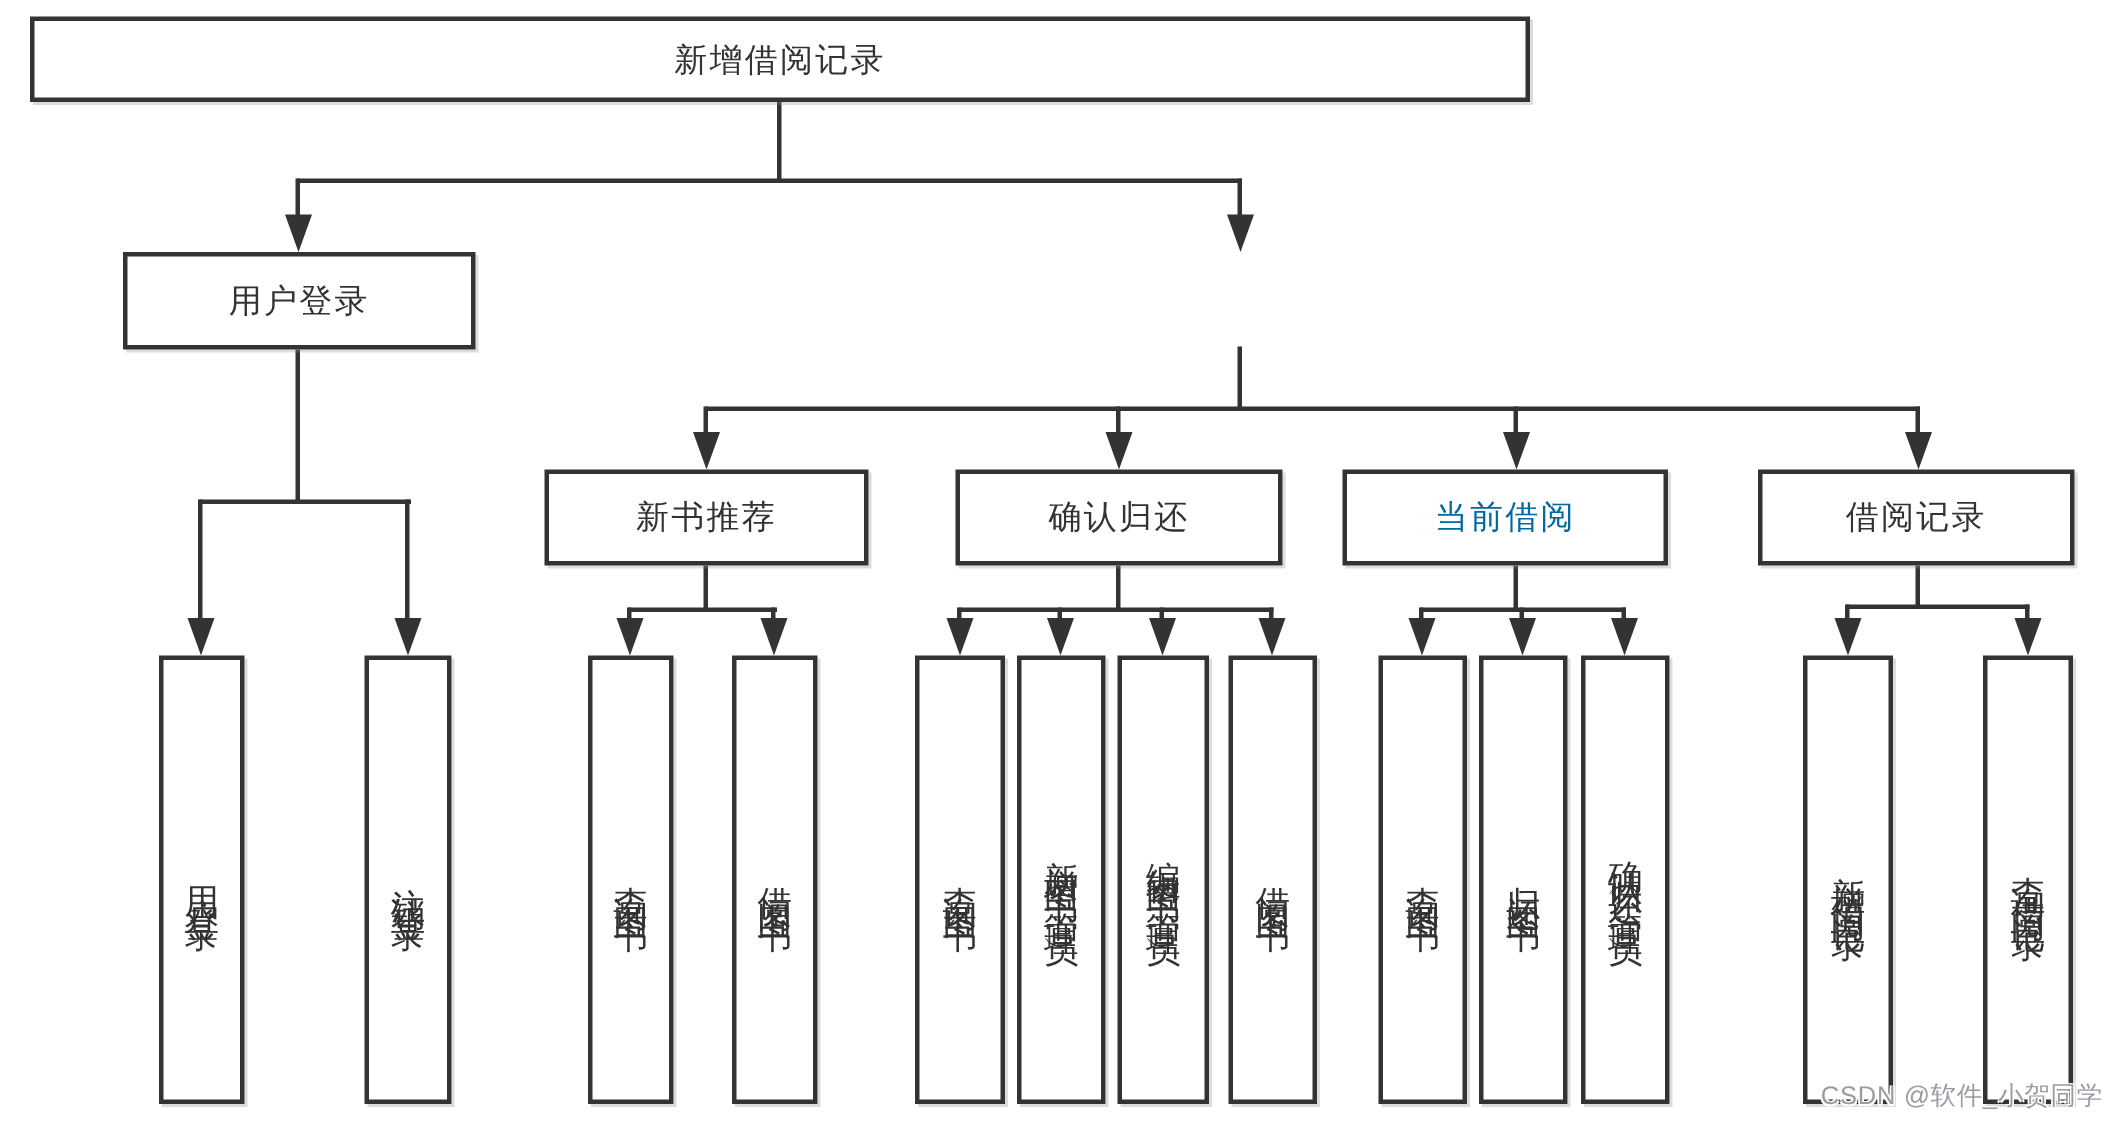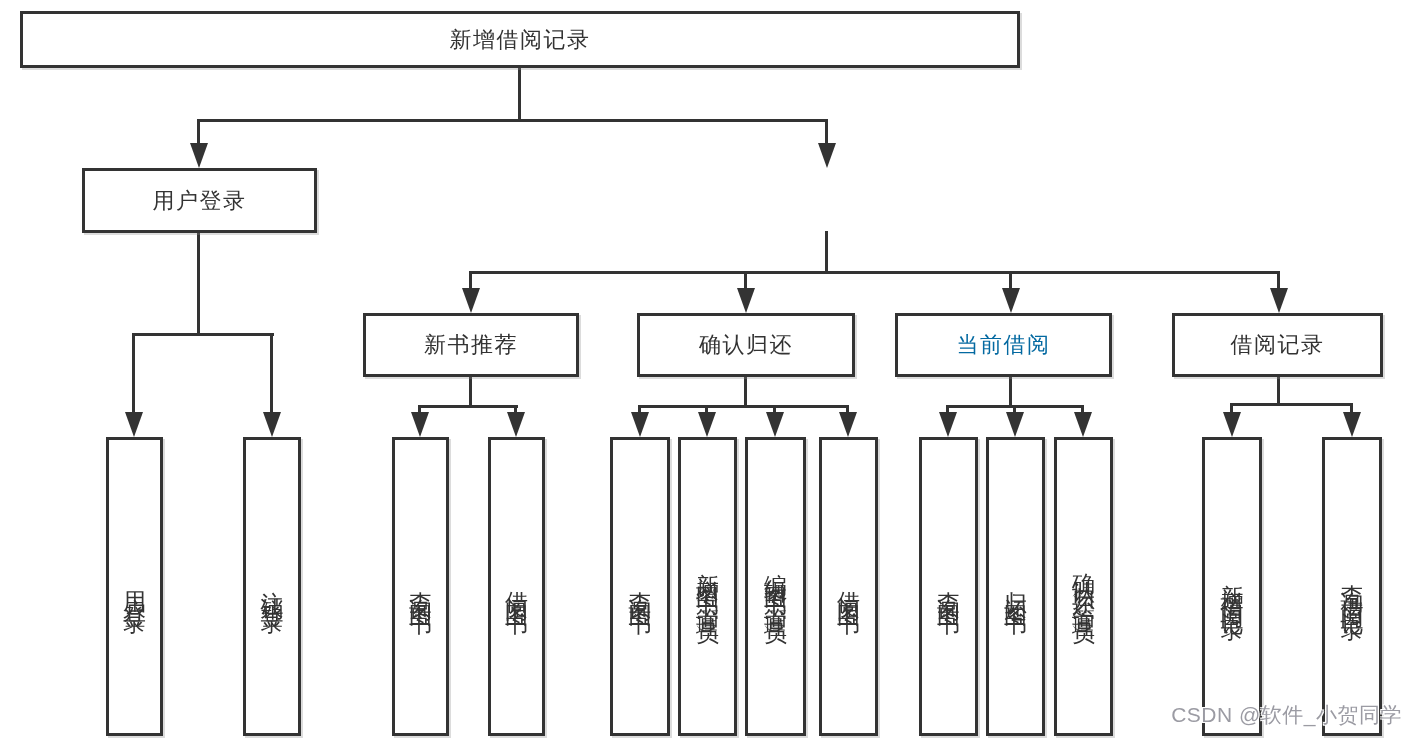--- a/index.html
+++ b/index.html
@@ -11,21 +11,21 @@
        box-shadow:2px 2px 0 rgba(140,140,140,.30);}
   .h-box .lbl{font-size:22px;letter-spacing:1.5px;white-space:nowrap;}
   .v-box .lbl{writing-mode:vertical-rl;text-orientation:mixed;font-size:23px;
               letter-spacing:7px;line-height:1;white-space:nowrap;}
   
   .hl{position:absolute;height:3px;background:#333;}
   .vl{position:absolute;width:3px;background:#333;}
   .ah{position:absolute;width:0;height:0;border-left:9px solid transparent;
       border-right:9px solid transparent;border-top:25px solid #333;}
   
-  .watermark{position:absolute;top:701px;right:3px;font-size:21px;z-index:9;
+  .watermark{position:absolute;top:719px;right:3px;font-size:17px;z-index:9;
              letter-spacing:.5px;
              text-shadow:-1px -1px 0 #fff,1px -1px 0 #fff,-1px 1px 0 #fff,1px 1px 0 #fff;}
 </style>
 </head>
 <body>
 
 <div class="canvas">
 
   <div class="vl" style="left: 518px; top: 66px; height: 56px; background: rgb(51, 51, 51);"></div>
   <div class="hl" style="left: 198px; top: 119px; width: 630px; background: rgb(51, 51, 51);"></div>

